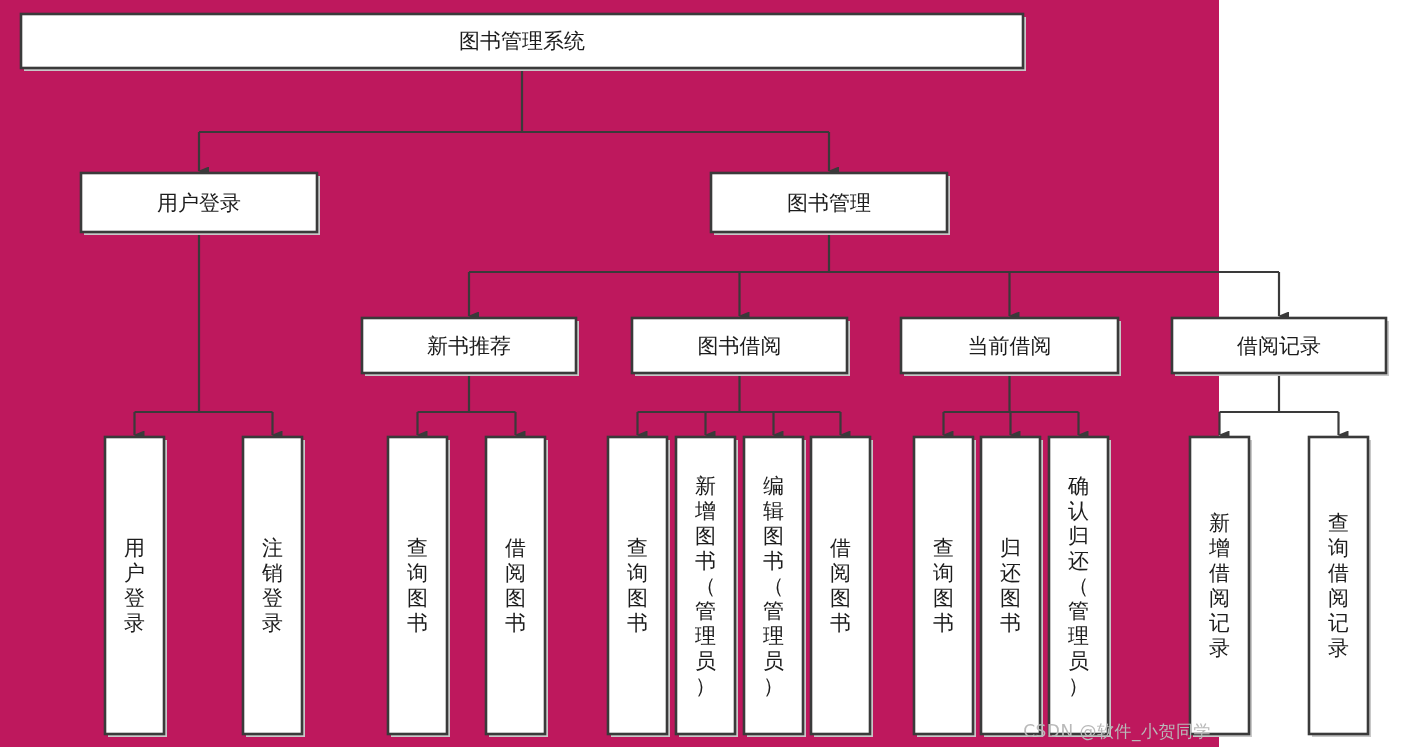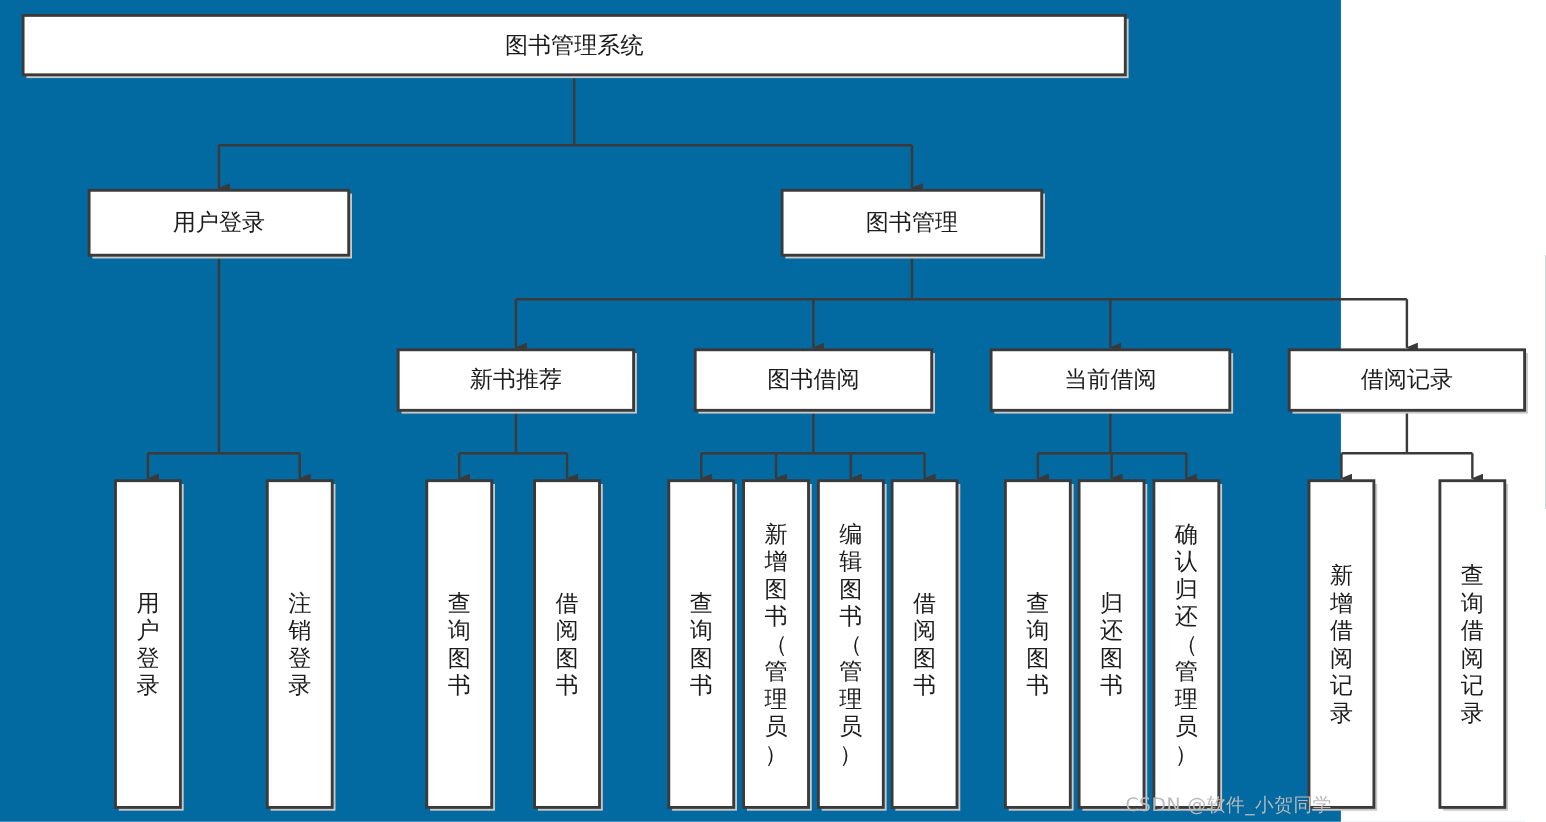--- a/index.html
+++ b/index.html
@@ -11,21 +11,21 @@
     width: 1405px;
     height: 747px;
     font-family: "DejaVu Sans", "Liberation Sans", sans-serif;
     overflow: hidden;
     position: relative;
   }
   #diagram-root {
     position: relative;
     width: 1219px;
     height: 747px;
-    background: #0369a1;
+    background: #be185d;
   }
   svg#flow {
     position: absolute;
     left: 0;
     top: 0;
     width: 1405px;
     height: 747px;
     display: block;
   }
   .node-rect {

